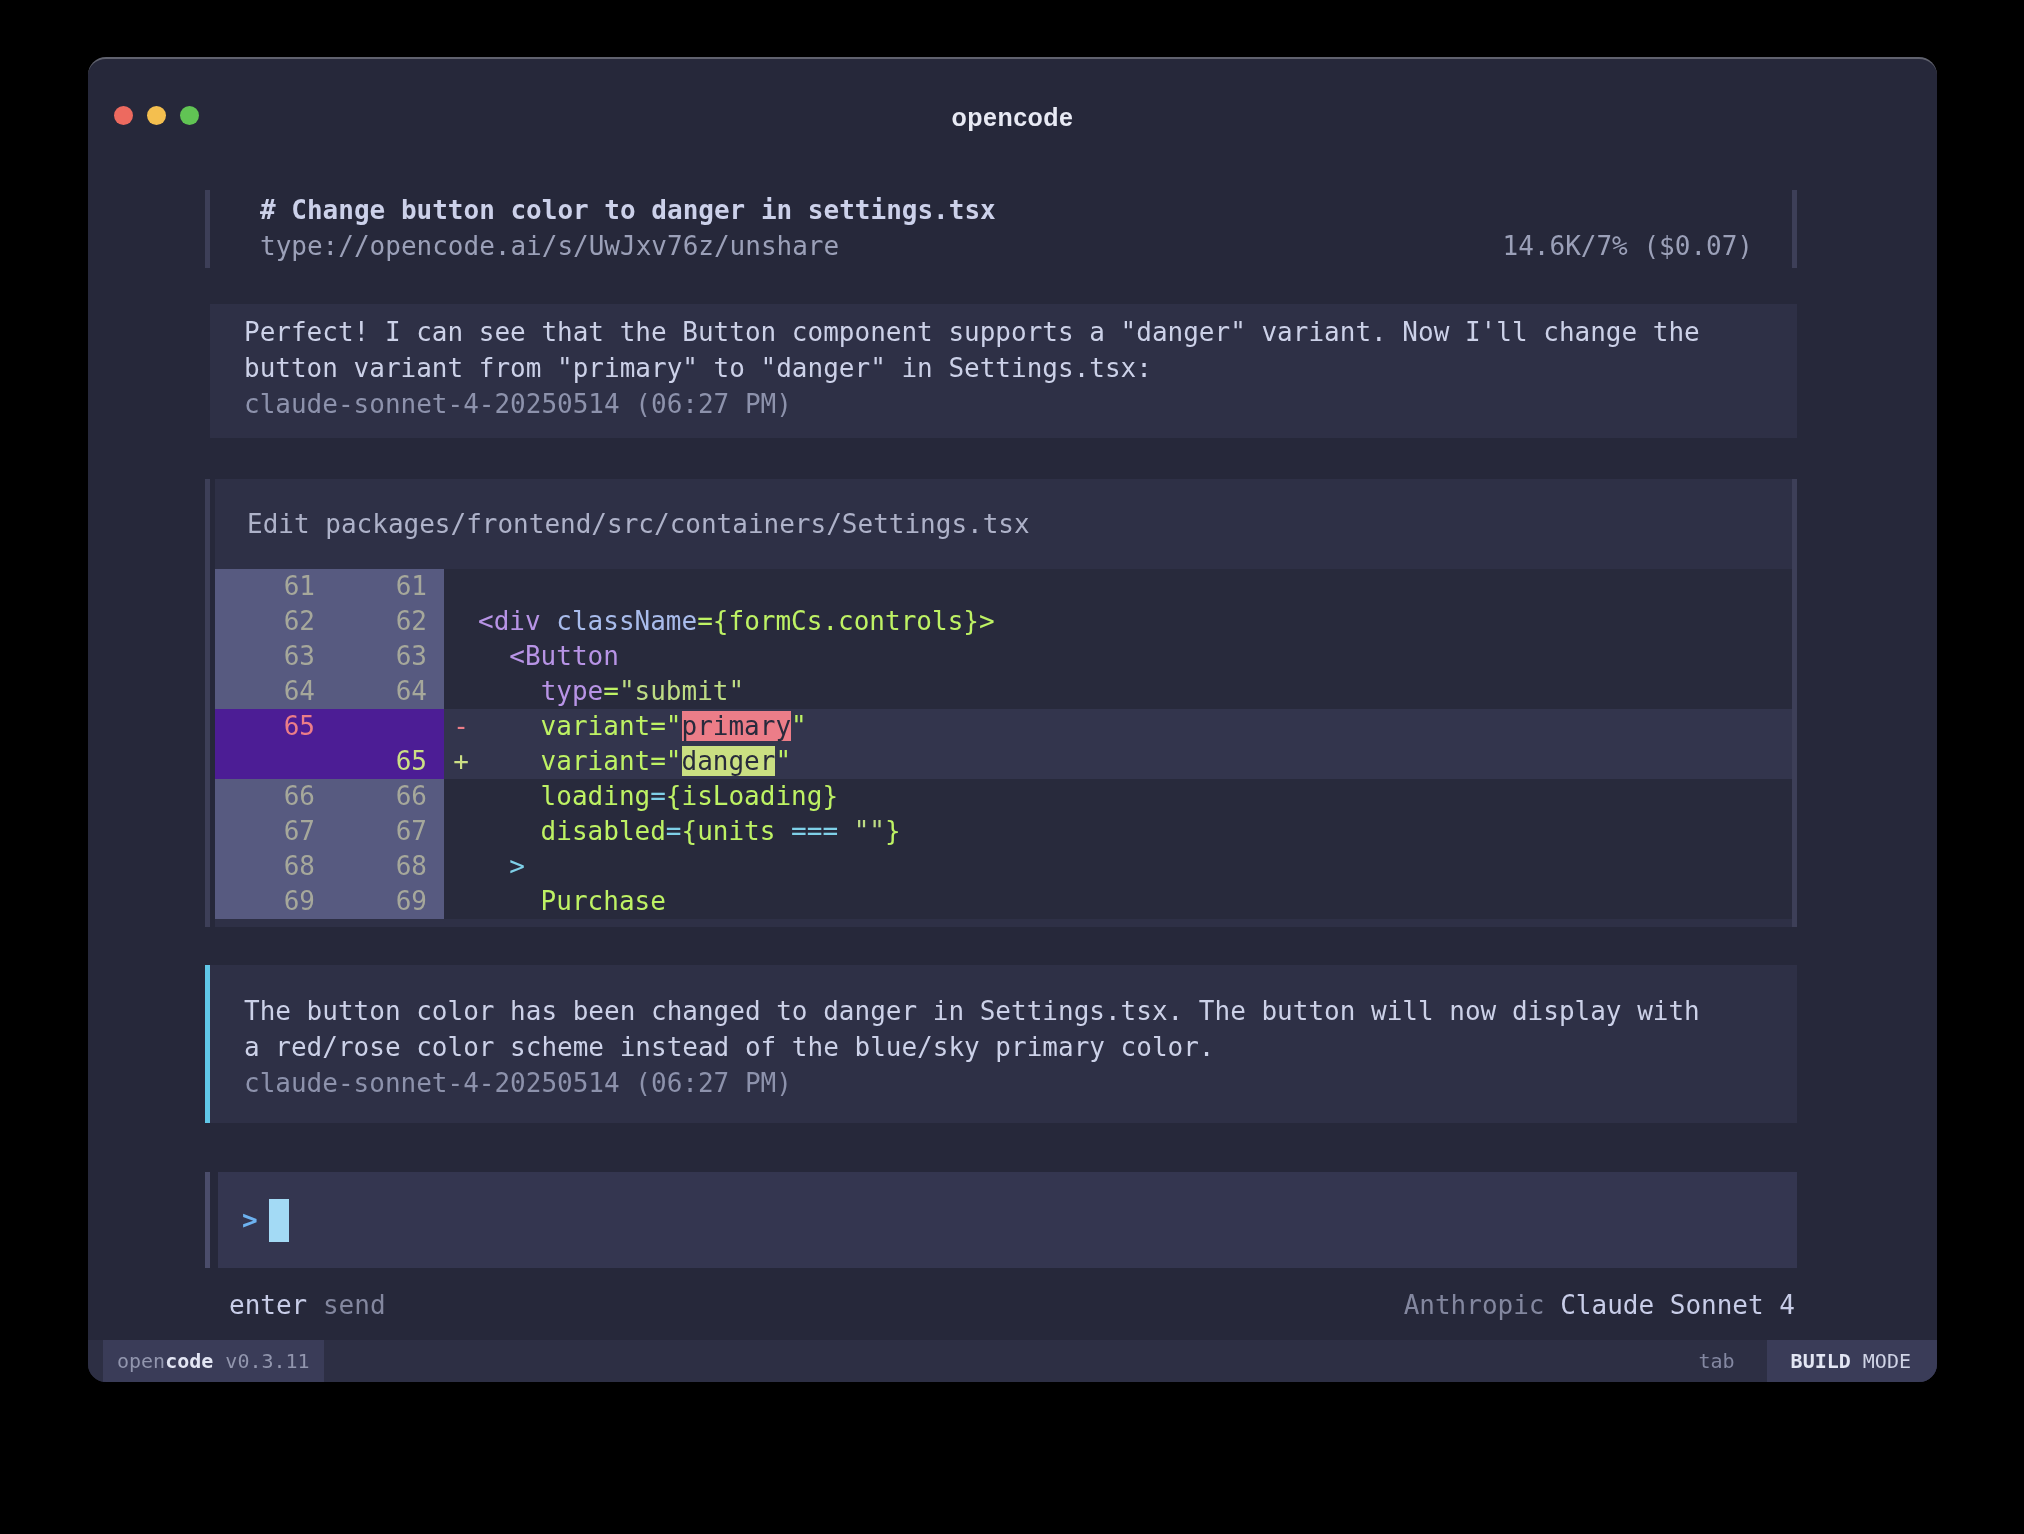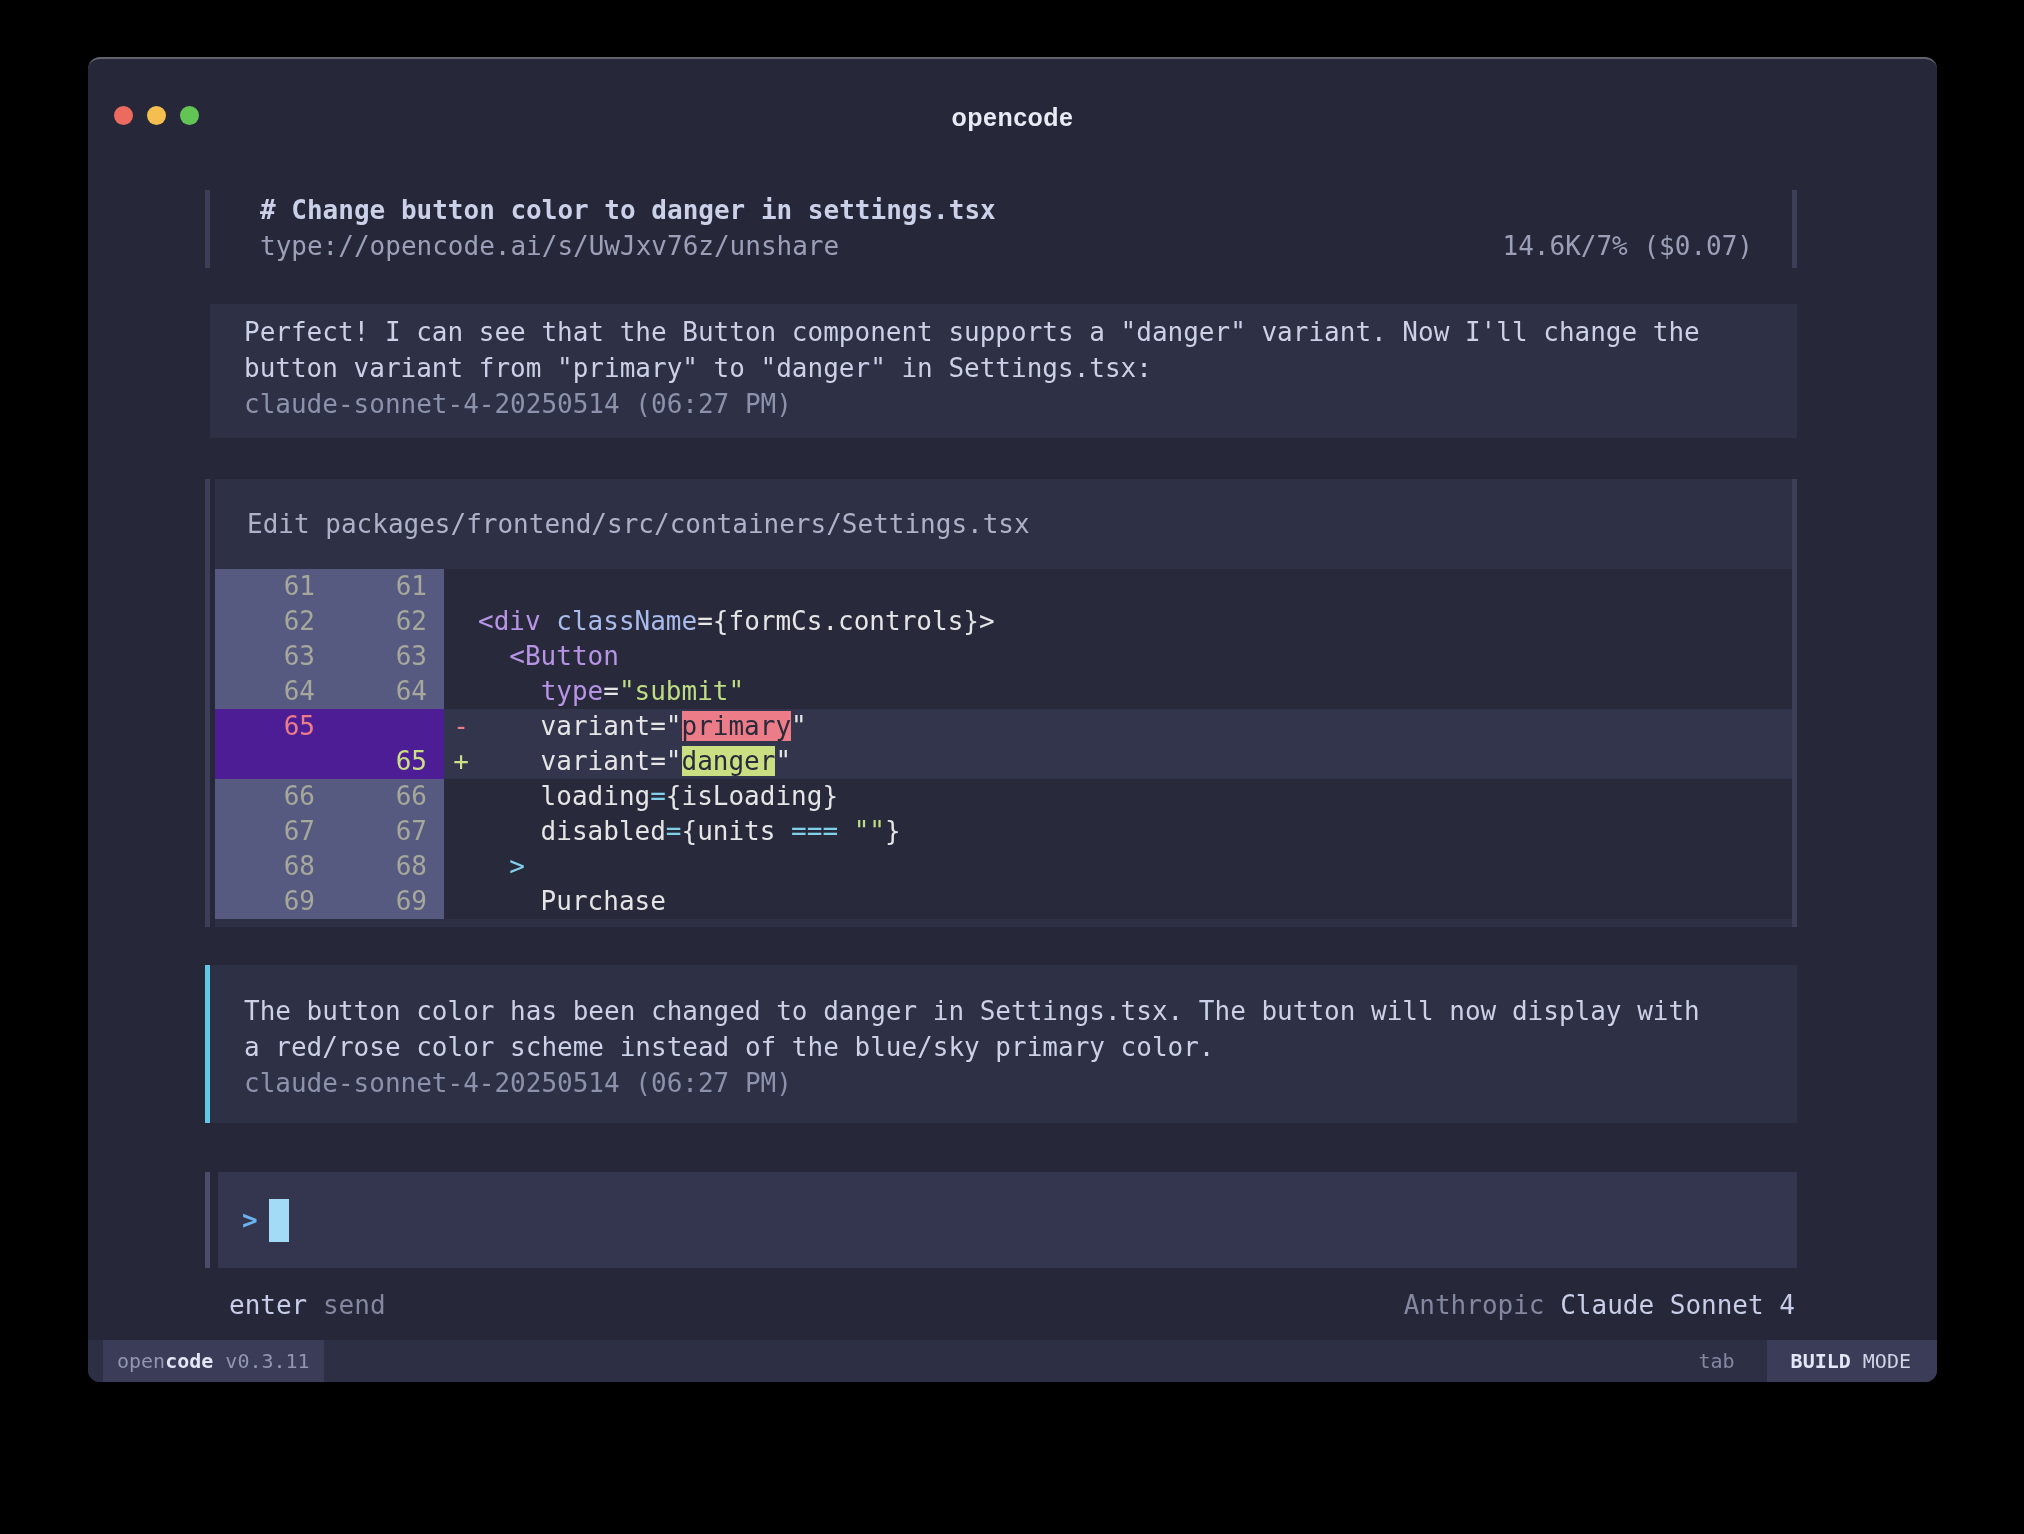--- a/index.html
+++ b/index.html
@@ -1,21 +1,21 @@
 <!DOCTYPE html>
 <html><head>
 <meta charset="utf-8">
 <style>
   * { margin:0; padding:0; box-sizing:border-box; }
   html,body { width:2024px; height:1534px; background:#000; font-family:"DejaVu Sans Mono", monospace; }
   body { position:relative; overflow:hidden; }
 
   .window {
     position:absolute; left:88px; top:57px; width:1849px; height:1325px;
-    background:#26283a; border-radius:12px; border-top:2px solid #60626e;
+    background:#26283a; border-radius:18px; border-top:2px solid #60626e;
     display:flex; flex-direction:column; overflow:hidden;
   }
 
   
   .titlebar { height:88px; position:relative; flex:0 0 auto; }
   .lights { position:absolute; left:26px; top:47px; display:flex; gap:14px; }
   .light { width:19px; height:19px; border-radius:50%; }
   .light.red { background:#ed6a5f; }
   .light.yellow { background:#f4bf4f; }
   .light.green { background:#61c454; }
@@ -62,21 +62,21 @@
   .num.old { flex:0 0 100px; }
   .num.new { flex:0 0 112px; }
   .gut-pad { flex:0 0 17px; }
   .marker { flex:0 0 34px; text-align:center; }
   .marker.rm { color:#ec7d88; }
   .marker.add { color:#ccdf85; }
   .num.numrm { color:#ec7d88; }
   .num.numadd { color:#ccdf85; }
   .code { flex:1 1 auto; white-space:pre; overflow:hidden; }
   .tk-purple { color:#b894e6; }
-  .tk-plain  { color:#e5e5e5;text-align:right; }
+  .tk-plain  { color:#bef264;text-align:right; }
   .tk-attr   { color:#a9bcec; }
   .tk-cyan   { color:#7fd0e8; }
   .tk-str    { color:#bedc84; }
   .tk-rm  { background:#ec7d88; color:#282a3c; }
   .tk-add { background:#cadf82; color:#282a3c; }
 
   
   .inputbar { margin-top:49px; height:96px; display:flex; }
   .input-accent { flex:0 0 5px; background:#4b4d6b; }
   .input-spacer { flex:0 0 8px; }

